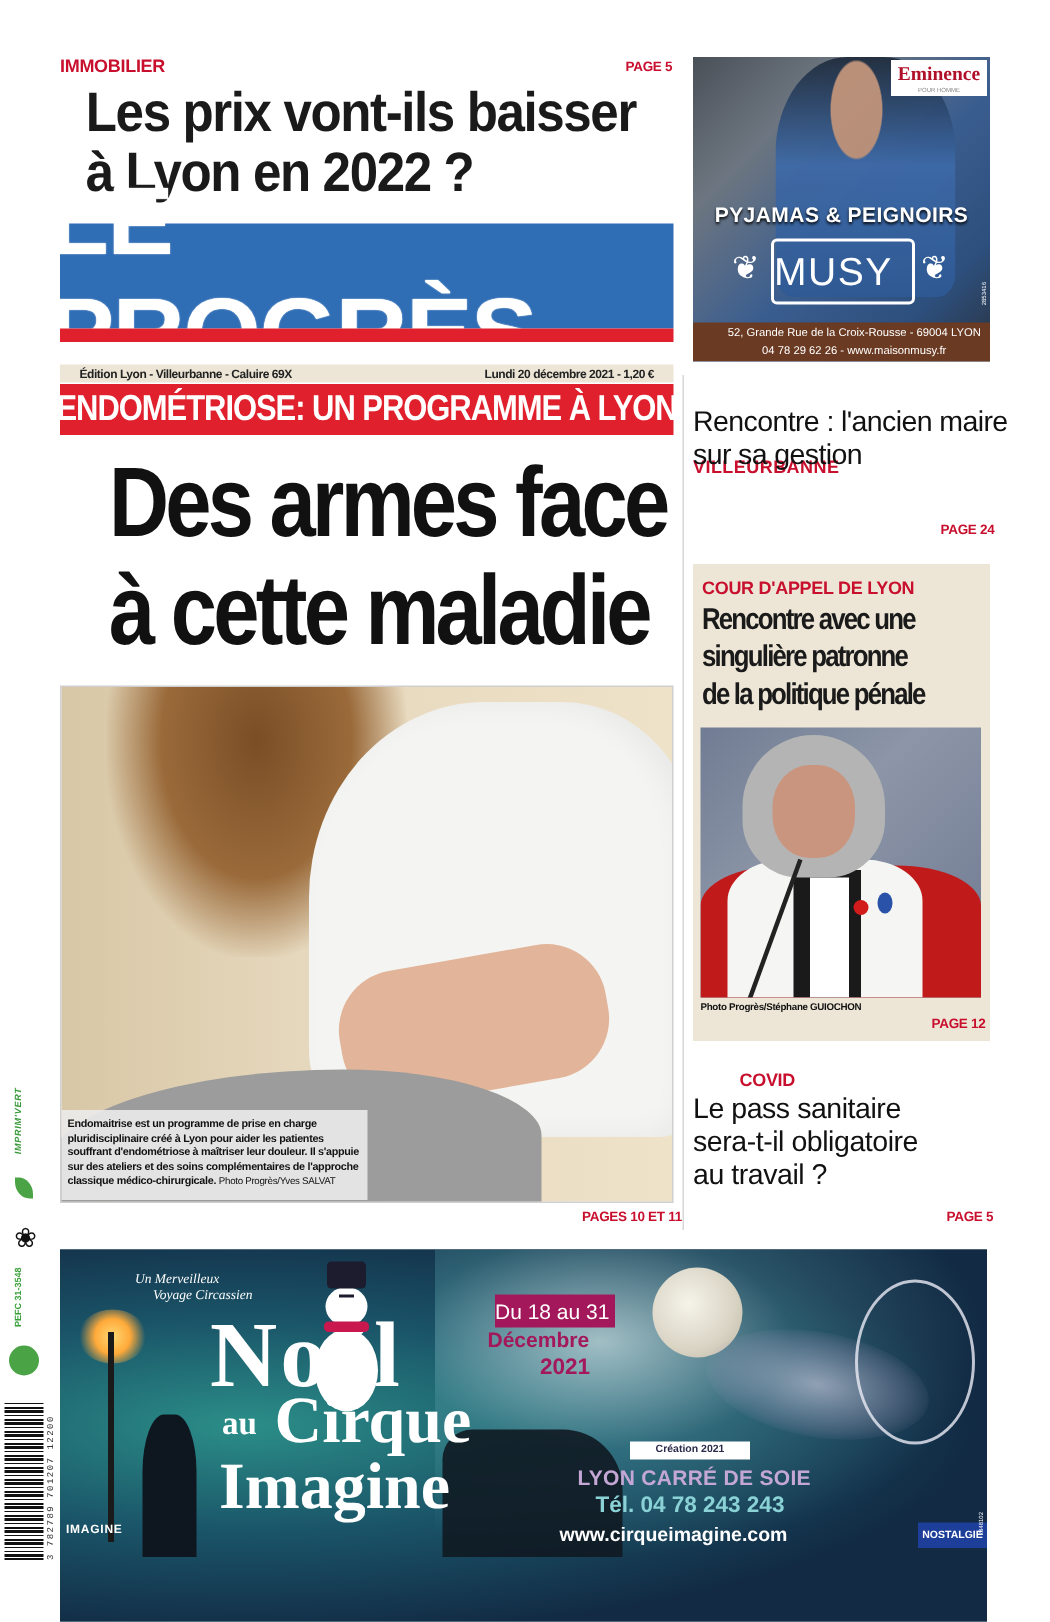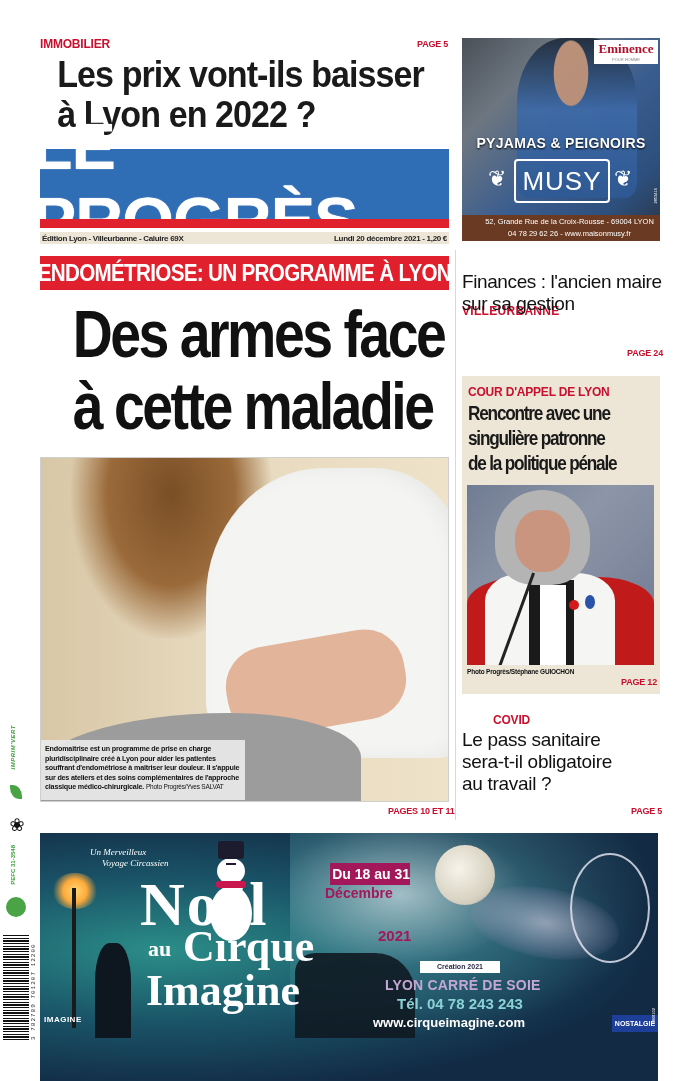--- a/index.html
+++ b/index.html
@@ -12,29 +12,29 @@
   
   #top-kicker { left: 40px; top: 37px; font-size: 12px; }
   #top-page { left: 417px; top: 39px; }
   #top-headline { left: 40px; top: 55px; font-size: 37px; line-height: 40px; font-weight: bold; letter-spacing: -1px; width: 430px; transform: scaleX(0.92); }
 
   
   #masthead { left: 40px; top: 149px; width: 409px; height: 92px; }
   #masthead .blue { position: absolute; left: 0; top: 0; width: 409px; height: 70px; background: #2f6db5; display: flex; align-items: center; justify-content: center; }
   #masthead .blue span { color: #fff; font-size: 64px; font-weight: bold; letter-spacing: -1px; font-family: "Liberation Sans", sans-serif; transform: scaleX(1.04); text-shadow: 0 0 1px #fff; }
   #masthead .red { position: absolute; left: 0; top: 70px; width: 409px; height: 9px; background: #e0202c; }
-  #masthead .edition { position: absolute; left: 0; top: 83px; width: 409px; height: 12px; background: #ede6d6; display: flex; justify-content: space-between; align-items: center; padding: 0 2px; font-size: 8px; font-weight: bold; color: #222; letter-spacing: -0.3px; gap: 32px; }
+  #masthead .edition { position: absolute; left: 0; top: 94px; width: 409px; height: 12px; background: #ede6d6; display: flex; justify-content: space-between; align-items: center; padding: 0 13px; font-size: 8px; font-weight: bold; color: #222; letter-spacing: -0.3px; gap: 32px; }
 
   
   #musy-ad { left: 462px; top: 38px; width: 198px; height: 203px; background: linear-gradient(135deg, #4a5058 0%, #6d7680 25%, #3a5d8f 55%, #2d4f7d 80%, #2a3442 100%); overflow: hidden; }
   #musy-ad .photo-figure { position: absolute; left: 55px; top: 0; width: 120px; height: 160px; border-radius: 40% 40% 10% 10%; background: radial-gradient(ellipse at 45% 22%, #c49478 0 18%, transparent 19%), linear-gradient(180deg, #1e2a3a 0%, #3d6aa8 45%, #2f5a95 100%); opacity: 0.9; }
   #musy-ad .brand { position: absolute; right: 2px; top: 2px; width: 64px; height: 24px; background: #fff; color: #b0102a; font-family: "Liberation Serif", serif; font-weight: bold; font-size: 13px; text-align: center; line-height: 18px; }
   #musy-ad .brand small { display: block; font-size: 4px; line-height: 4px; color: #888; font-family: "Liberation Sans", sans-serif; font-weight: normal; }
   #musy-ad .tag { position: absolute; left: 0; width: 198px; top: 97px; text-align: center; color: #fff; font-size: 14px; font-weight: bold; letter-spacing: 0.3px; text-shadow: 0 1px 2px #000; }
-  #musy-ad .logo-wrap { position: absolute; left: 52px; top: 121px; width: 96px; height: 44px; border: 2px solid #fff; border-radius: 4px; display: flex; align-items: center; justify-content: center; }
+  #musy-ad .logo-wrap { position: absolute; left: 52px; top: 121px; width: 96px; height: 44px; border: 2px solid #fff; border-radius: 4px; display: flex; align-items: center; }
   #musy-ad .logo-wrap span { color: #fff; font-size: 26px; letter-spacing: 1px; font-family: "Liberation Sans", sans-serif; }
   #musy-ad .orn { position: absolute; top: 128px; color: #fff; font-size: 22px; }
   #musy-ad .addr { position: absolute; left: 0; top: 177px; width: 215px; height: 26px; background: #6b3a22; color: #fff; font-size: 7.5px; text-align: center; line-height: 12px; padding-top: 1px; }
   #musy-ad .ref { position: absolute; right: 2px; top: 150px; color: #fff; font-size: 4px; writing-mode: vertical-rl; transform: rotate(180deg); }
 
   
   #col-divider { left: 455px; top: 250px; width: 1px; height: 570px; background: #d8d8d8; }
 
   
   #main-kicker-bar { left: 40px; top: 256px; width: 409px; height: 34px; background: #e0202c; display: flex; align-items: center; justify-content: center; }
@@ -100,23 +100,23 @@
   #cirque-ad .noel { position: absolute; left: 100px; top: 40px; color: #fff; font-family: "Liberation Serif", serif; font-size: 62px; font-weight: bold; line-height: 62px; letter-spacing: 2px; }
   #cirque-ad .snowman { position: absolute; left: 170px; top: 8px; width: 42px; height: 102px; }
   #cirque-ad .snowman .hat { position: absolute; left: 8px; top: 0; width: 26px; height: 18px; background: #1c1c2e; border-radius: 3px; box-shadow: 0 14px 0 -8px #1c1c2e; }
   #cirque-ad .snowman .head { position: absolute; left: 7px; top: 17px; width: 28px; height: 26px; border-radius: 50%; background: #fff; }
   #cirque-ad .snowman .scarf { position: absolute; left: 6px; top: 40px; width: 30px; height: 7px; background: #c8184e; border-radius: 3px; }
   #cirque-ad .snowman .body { position: absolute; left: 0; top: 45px; width: 42px; height: 55px; border-radius: 50%; background: #fff; }
   #cirque-ad .au { position: absolute; left: 108px; top: 103px; color: #fff; font-family: "Liberation Serif", serif; font-size: 22px; font-weight: bold; }
   #cirque-ad .cirque { position: absolute; left: 143px; top: 90px; color: #fff; font-family: "Liberation Serif", serif; font-size: 44px; font-weight: bold; line-height: 48px; }
   #cirque-ad .imagine { position: absolute; left: 106px; top: 133px; color: #fff; font-family: "Liberation Serif", serif; font-size: 44px; font-weight: bold; line-height: 50px; }
   #cirque-ad .brandlogo { position: absolute; left: 4px; top: 182px; color: #fff; font-size: 8px; font-weight: bold; letter-spacing: 0.5px; }
-  #cirque-ad .dates-bar { position: absolute; left: 290px; top: 30px; width: 80px; height: 22px; background: #a3185a; color: #fff; font-size: 14px; font-weight: bold; text-align: right; line-height: 22px; }
+  #cirque-ad .dates-bar { position: absolute; left: 290px; top: 30px; width: 80px; height: 22px; background: #a3185a; color: #fff; font-size: 14px; font-weight: normal; text-align: left; line-height: 22px; }
   #cirque-ad .dates-month { position: absolute; left: 285px; top: 52px; color: #a3185a; font-size: 14px; font-weight: bold; }
-  #cirque-ad .dates-year { position: absolute; left: 338px; top: 70px; color: #a3185a; font-size: 15px; font-weight: bold; margin-top: 24px; }
+  #cirque-ad .dates-year { position: absolute; left: 320px; top: 70px; color: #a3185a; font-size: 15px; font-weight: bold; }
   #cirque-ad .creation { position: absolute; left: 380px; top: 128px; width: 80px; height: 12px; background: #fff; color: #2a2a4a; font-size: 7px; font-weight: bold; text-align: center; line-height: 12px; }
   #cirque-ad .venue { position: absolute; left: 345px; top: 144px; color: #c4a7d4; font-size: 14px; font-weight: bold; letter-spacing: 0.2px; }
   #cirque-ad .tel { position: absolute; left: 357px; top: 162px; color: #8ad2d6; font-size: 15px; font-weight: bold; }
   #cirque-ad .url { position: absolute; left: 333px; top: 182px; color: #fff; font-size: 13px; font-weight: bold; }
   #cirque-ad .radio { position: absolute; left: 572px; top: 182px; width: 46px; height: 17px; background: #1d3f9a; color: #fff; font-size: 7px; font-weight: bold; text-align: center; line-height: 17px; }
   #cirque-ad .performer { position: absolute; left: 430px; top: 55px; width: 150px; height: 70px; border-radius: 50%; background: radial-gradient(ellipse, rgba(230,220,240,0.55) 0%, rgba(180,160,200,0.2) 60%, rgba(0,0,0,0) 75%); transform: rotate(10deg); }
   #cirque-ad .hoop { position: absolute; left: 530px; top: 20px; width: 80px; height: 110px; border: 2px solid rgba(235,235,245,0.8); border-radius: 50%; }
   #cirque-ad .ref { position: absolute; right: 2px; top: 175px; color: #fff; font-size: 4px; writing-mode: vertical-rl; transform: rotate(180deg); }
 </style>
 </head>
@@ -175,21 +175,21 @@
   <div class="trousers"></div>
 </div>
 <div class="abs" id="caption-box">
   <span>Endomaitrise est un programme de prise en charge pluridisciplinaire créé à Lyon pour aider les patientes souffrant d'endométriose à maîtriser leur douleur. Il s'appuie sur des ateliers et des soins complémentaires de l'approche classique médico-chirurgicale.</span>
   <span class="credit">Photo Progrès/Yves SALVAT</span>
 </div>
 <div class="abs pageref" id="main-page">PAGES 10 ET 11</div>
 
 <div class="abs kicker" id="vil-kicker">VILLEURBANNE</div>
 <div class="abs" id="vil-headline">
-  <div>Finances : l'ancien maire</div>
+  <div>Rencontre : l'ancien maire</div>
   <div>sur sa gestion</div>
 </div>
 <div class="abs pageref" id="vil-page">PAGE 24</div>
 
 <div class="abs" id="cour-box"></div>
 <div class="abs kicker" id="cour-kicker">COUR D'APPEL DE LYON</div>
 <div class="abs" id="cour-headline">
   <div>Rencontre avec une</div>
   <div>singulière patronne</div>
   <div>de la politique pénale</div>

